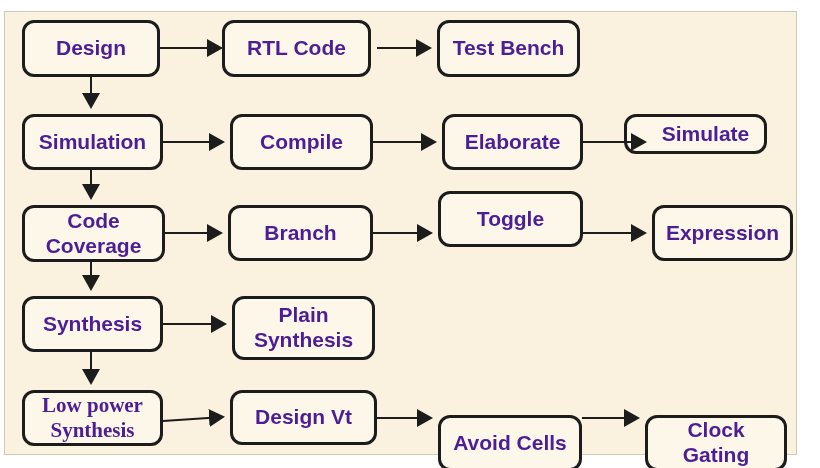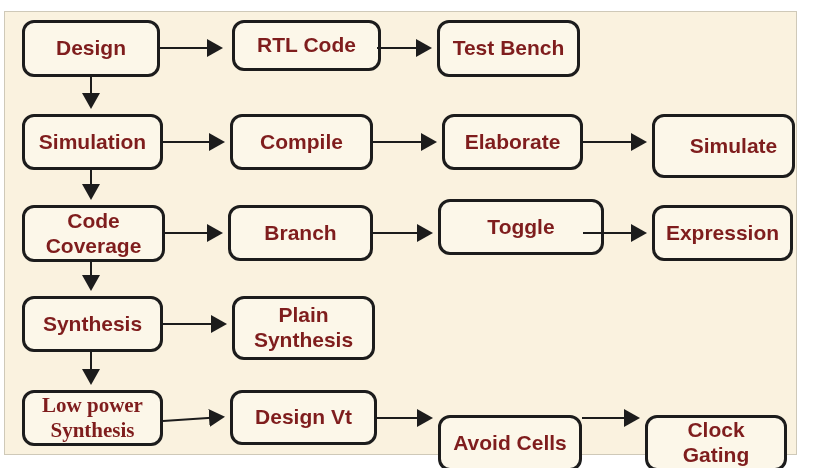--- a/index.html
+++ b/index.html
@@ -10,41 +10,41 @@
   .canvas{
     position:absolute;left:4px;top:11px;width:793px;height:444px;
     background:#faf2df;border:1px solid #cfc9b8;box-sizing:border-box;
   }
   .node{
     position:absolute;box-sizing:border-box;
     border:3px solid #1c1c1c;border-radius:12px;
     background:#fcf7e9;
     display:flex;align-items:center;justify-content:center;
     text-align:center;font-weight:bold;font-size:21px;line-height:1.17;
-    color:#7f1d1d;padding:2px 4px;
+    color:#4c1d95;padding:2px 4px;
   }
   svg.edges{position:absolute;left:0;top:0;pointer-events:none;}
 </style>
 </head>
 <body>
 
 <div class="canvas"></div>
 
 <div class="node" style="left:22px;top:20px;width:138px;height:57px;">Design</div>
-<div class="node" style="left:232px;top:20px;width:149px;height:51px;">RTL Code</div>
+<div class="node" style="left:222px;top:20px;width:149px;height:57px;">RTL Code</div>
 <div class="node" style="left:437px;top:20px;width:143px;height:57px;">Test Bench</div>
 
 <div class="node" style="left:22px;top:114px;width:141px;height:56px;">Simulation</div>
 <div class="node" style="left:230px;top:114px;width:143px;height:56px;">Compile</div>
 <div class="node" style="left:442px;top:114px;width:141px;height:56px;">Elaborate</div>
-<div class="node" style="left:652px;top:114px;width:143px;height:64px;padding-left:24px;">Simulate</div>
+<div class="node" style="left:624px;top:114px;width:143px;height:40px;padding-left:24px;">Simulate</div>
 
 <div class="node" style="left:22px;top:205px;width:143px;height:57px;">Code Coverage</div>
 <div class="node" style="left:228px;top:205px;width:145px;height:56px;">Branch</div>
-<div class="node" style="left:438px;top:199px;width:166px;height:56px;text-align:center;">Toggle</div>
+<div class="node" style="left:438px;top:191px;width:145px;height:56px;text-align:center;">Toggle</div>
 <div class="node" style="left:652px;top:205px;width:141px;height:56px;">Expression</div>
 
 <div class="node" style="left:22px;top:296px;width:141px;height:56px;">Synthesis</div>
 <div class="node" style="left:232px;top:296px;width:143px;height:64px;">Plain Synthesis</div>
 
 <div class="node" style="left:22px;top:390px;width:141px;height:56px;font-family:Liberation Serif, serif;">Low power Synthesis</div>
 <div class="node" style="left:230px;top:390px;width:147px;height:55px;">Design Vt</div>
 <div class="node" style="left:438px;top:390px;width:144px;height:56px;margin-top:25px;">Avoid Cells</div>
 <div class="node" style="left:645px;top:390px;width:142px;height:56px;margin-top:25px;">Clock Gating</div>
 

